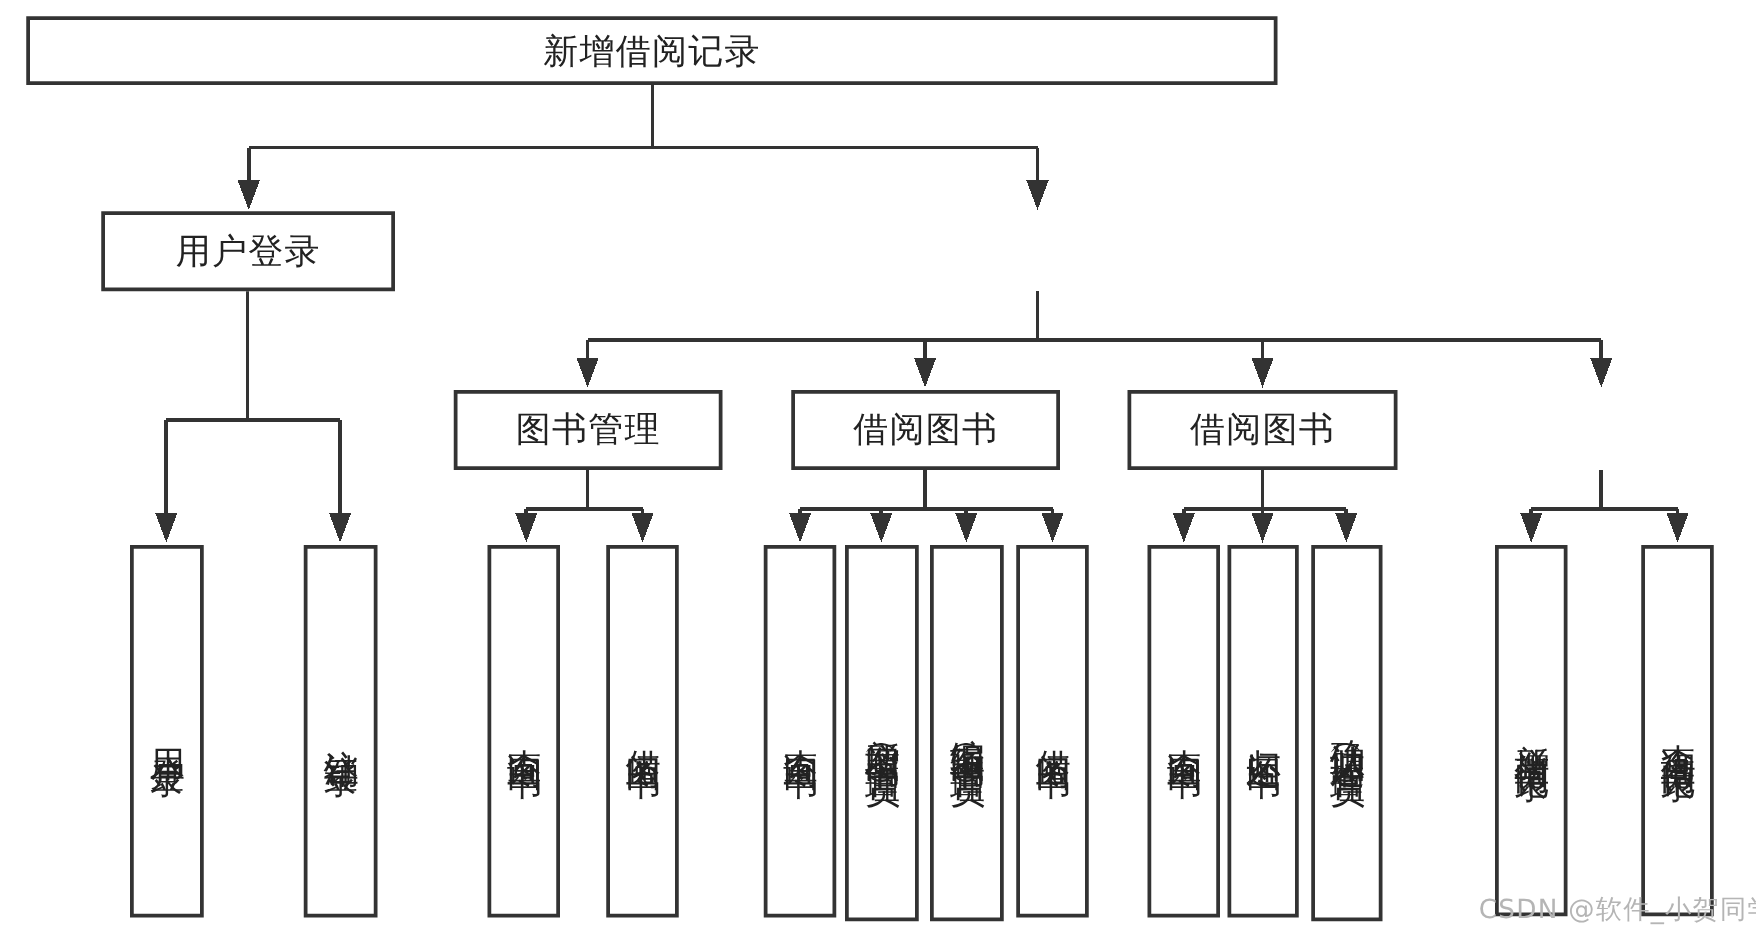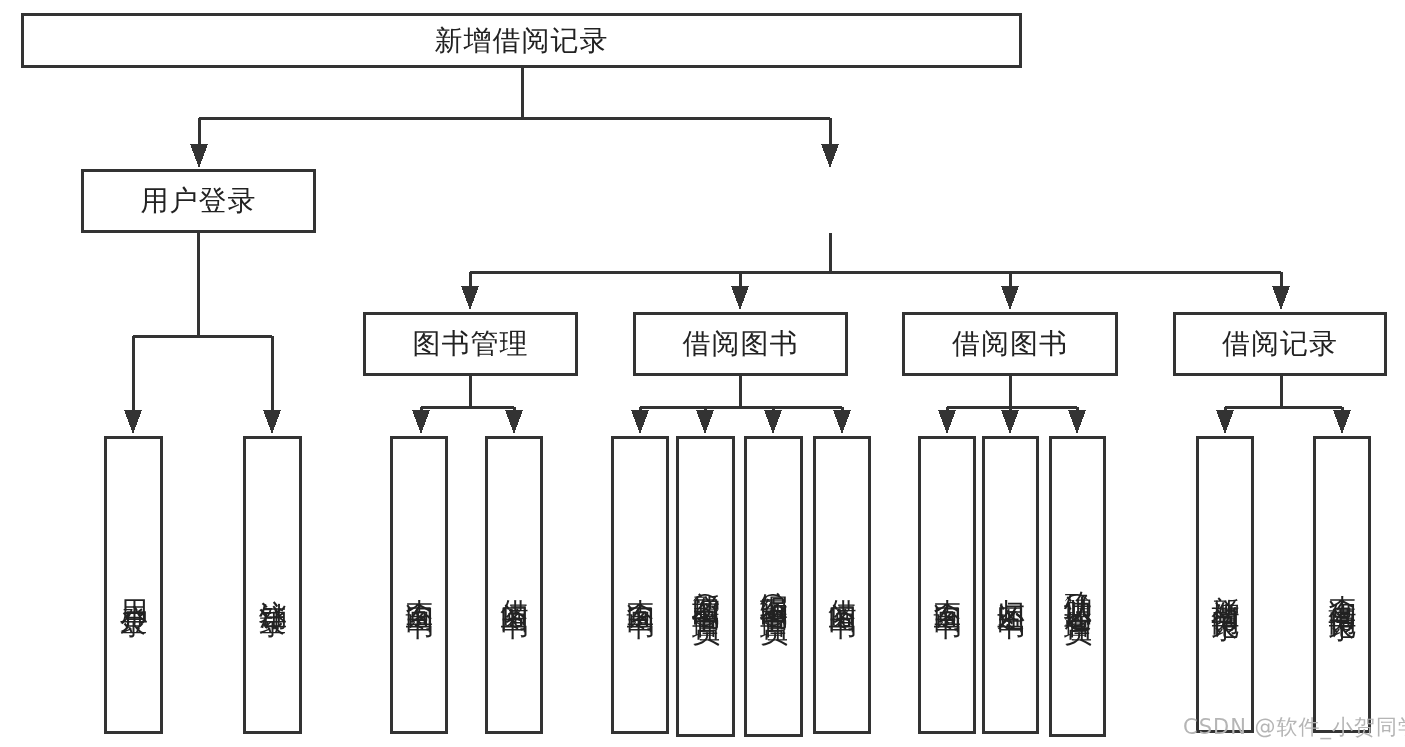--- a/index.html
+++ b/index.html
@@ -95,23 +95,20 @@
 
   <div class="node h" style="left:363px;top:312px;width:215px;height:64px">
     <span>图书管理</span>
   </div>
   <div class="node h" style="left:633px;top:312px;width:215px;height:64px">
     <span>借阅图书</span>
   </div>
   <div class="node h" style="left:902px;top:312px;width:216px;height:64px">
     <span>借阅图书</span>
   </div>
-  <div class="node h" style="left:1173px;top:312px;width:214px;height:64px">
-    <span>借阅记录</span>
-  </div>
 
   <div class="node v" style="left:104px;top:436px;width:59px;height:298px">
     <span>用户登录</span>
   </div>
   <div class="node v" style="left:243px;top:436px;width:59px;height:298px">
     <span>注销登录</span>
   </div>
 
   <div class="node v" style="left:390px;top:436px;width:58px;height:298px">
     <span>查询图书</span>

